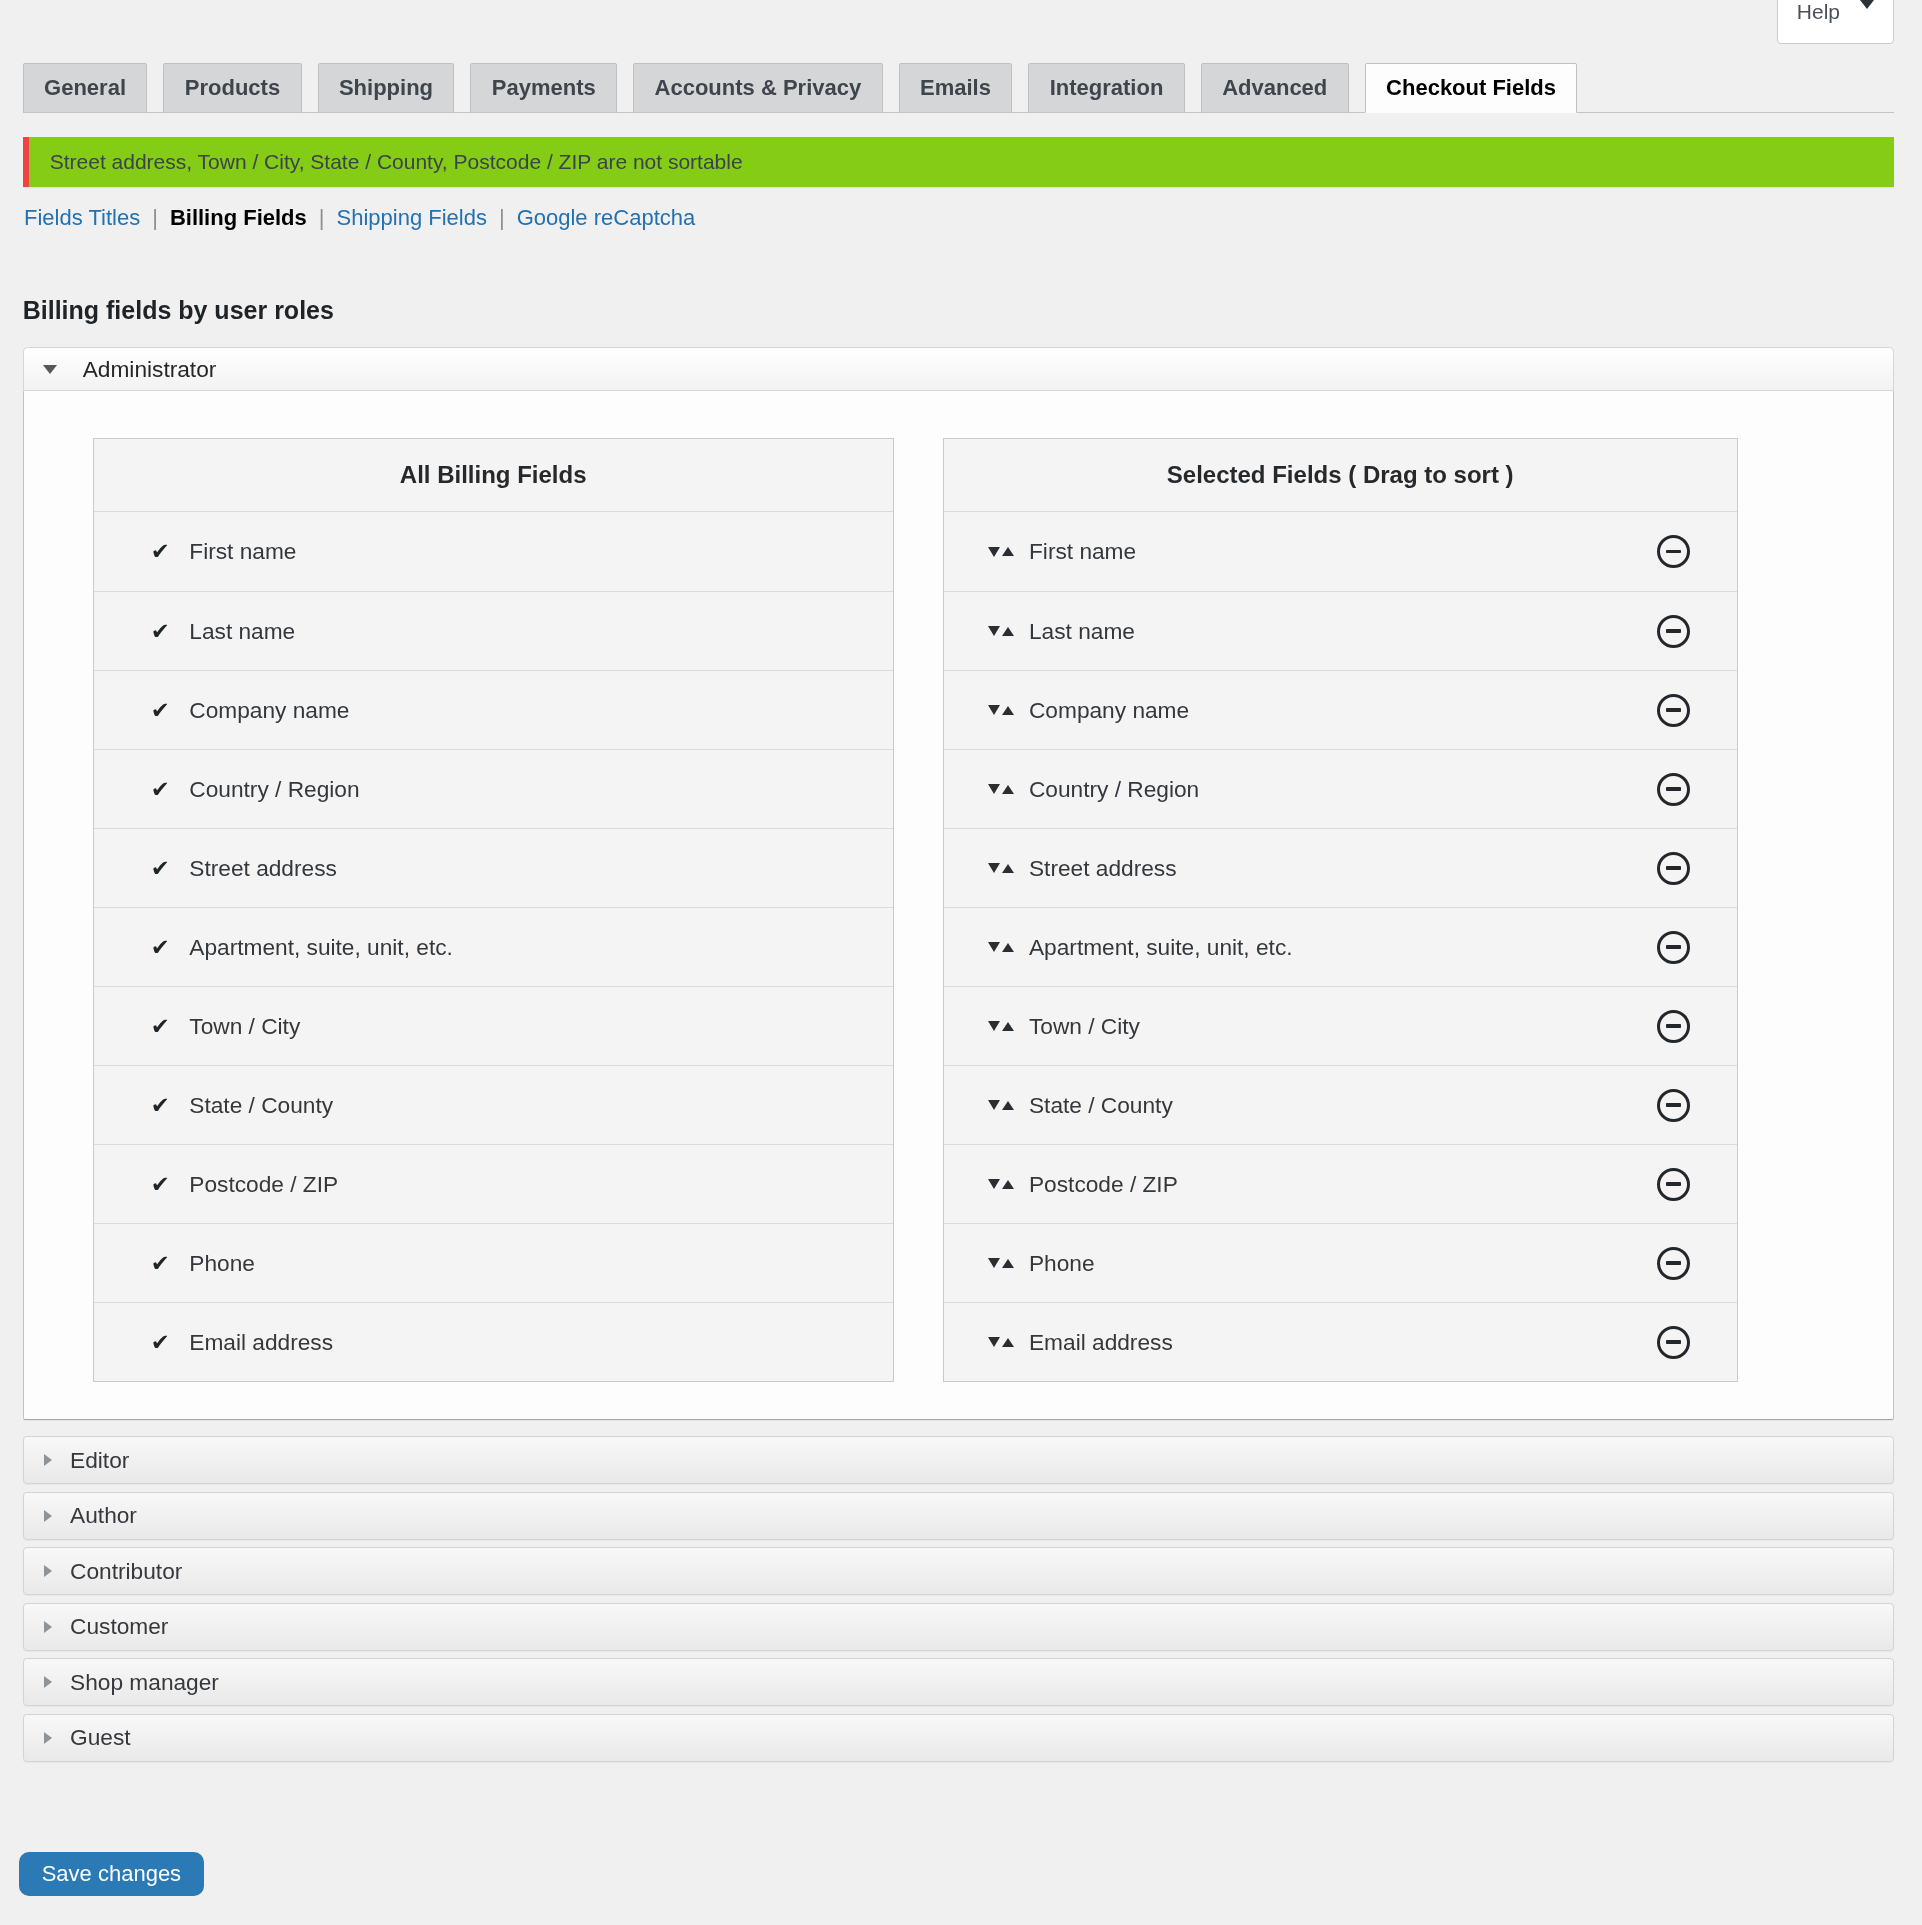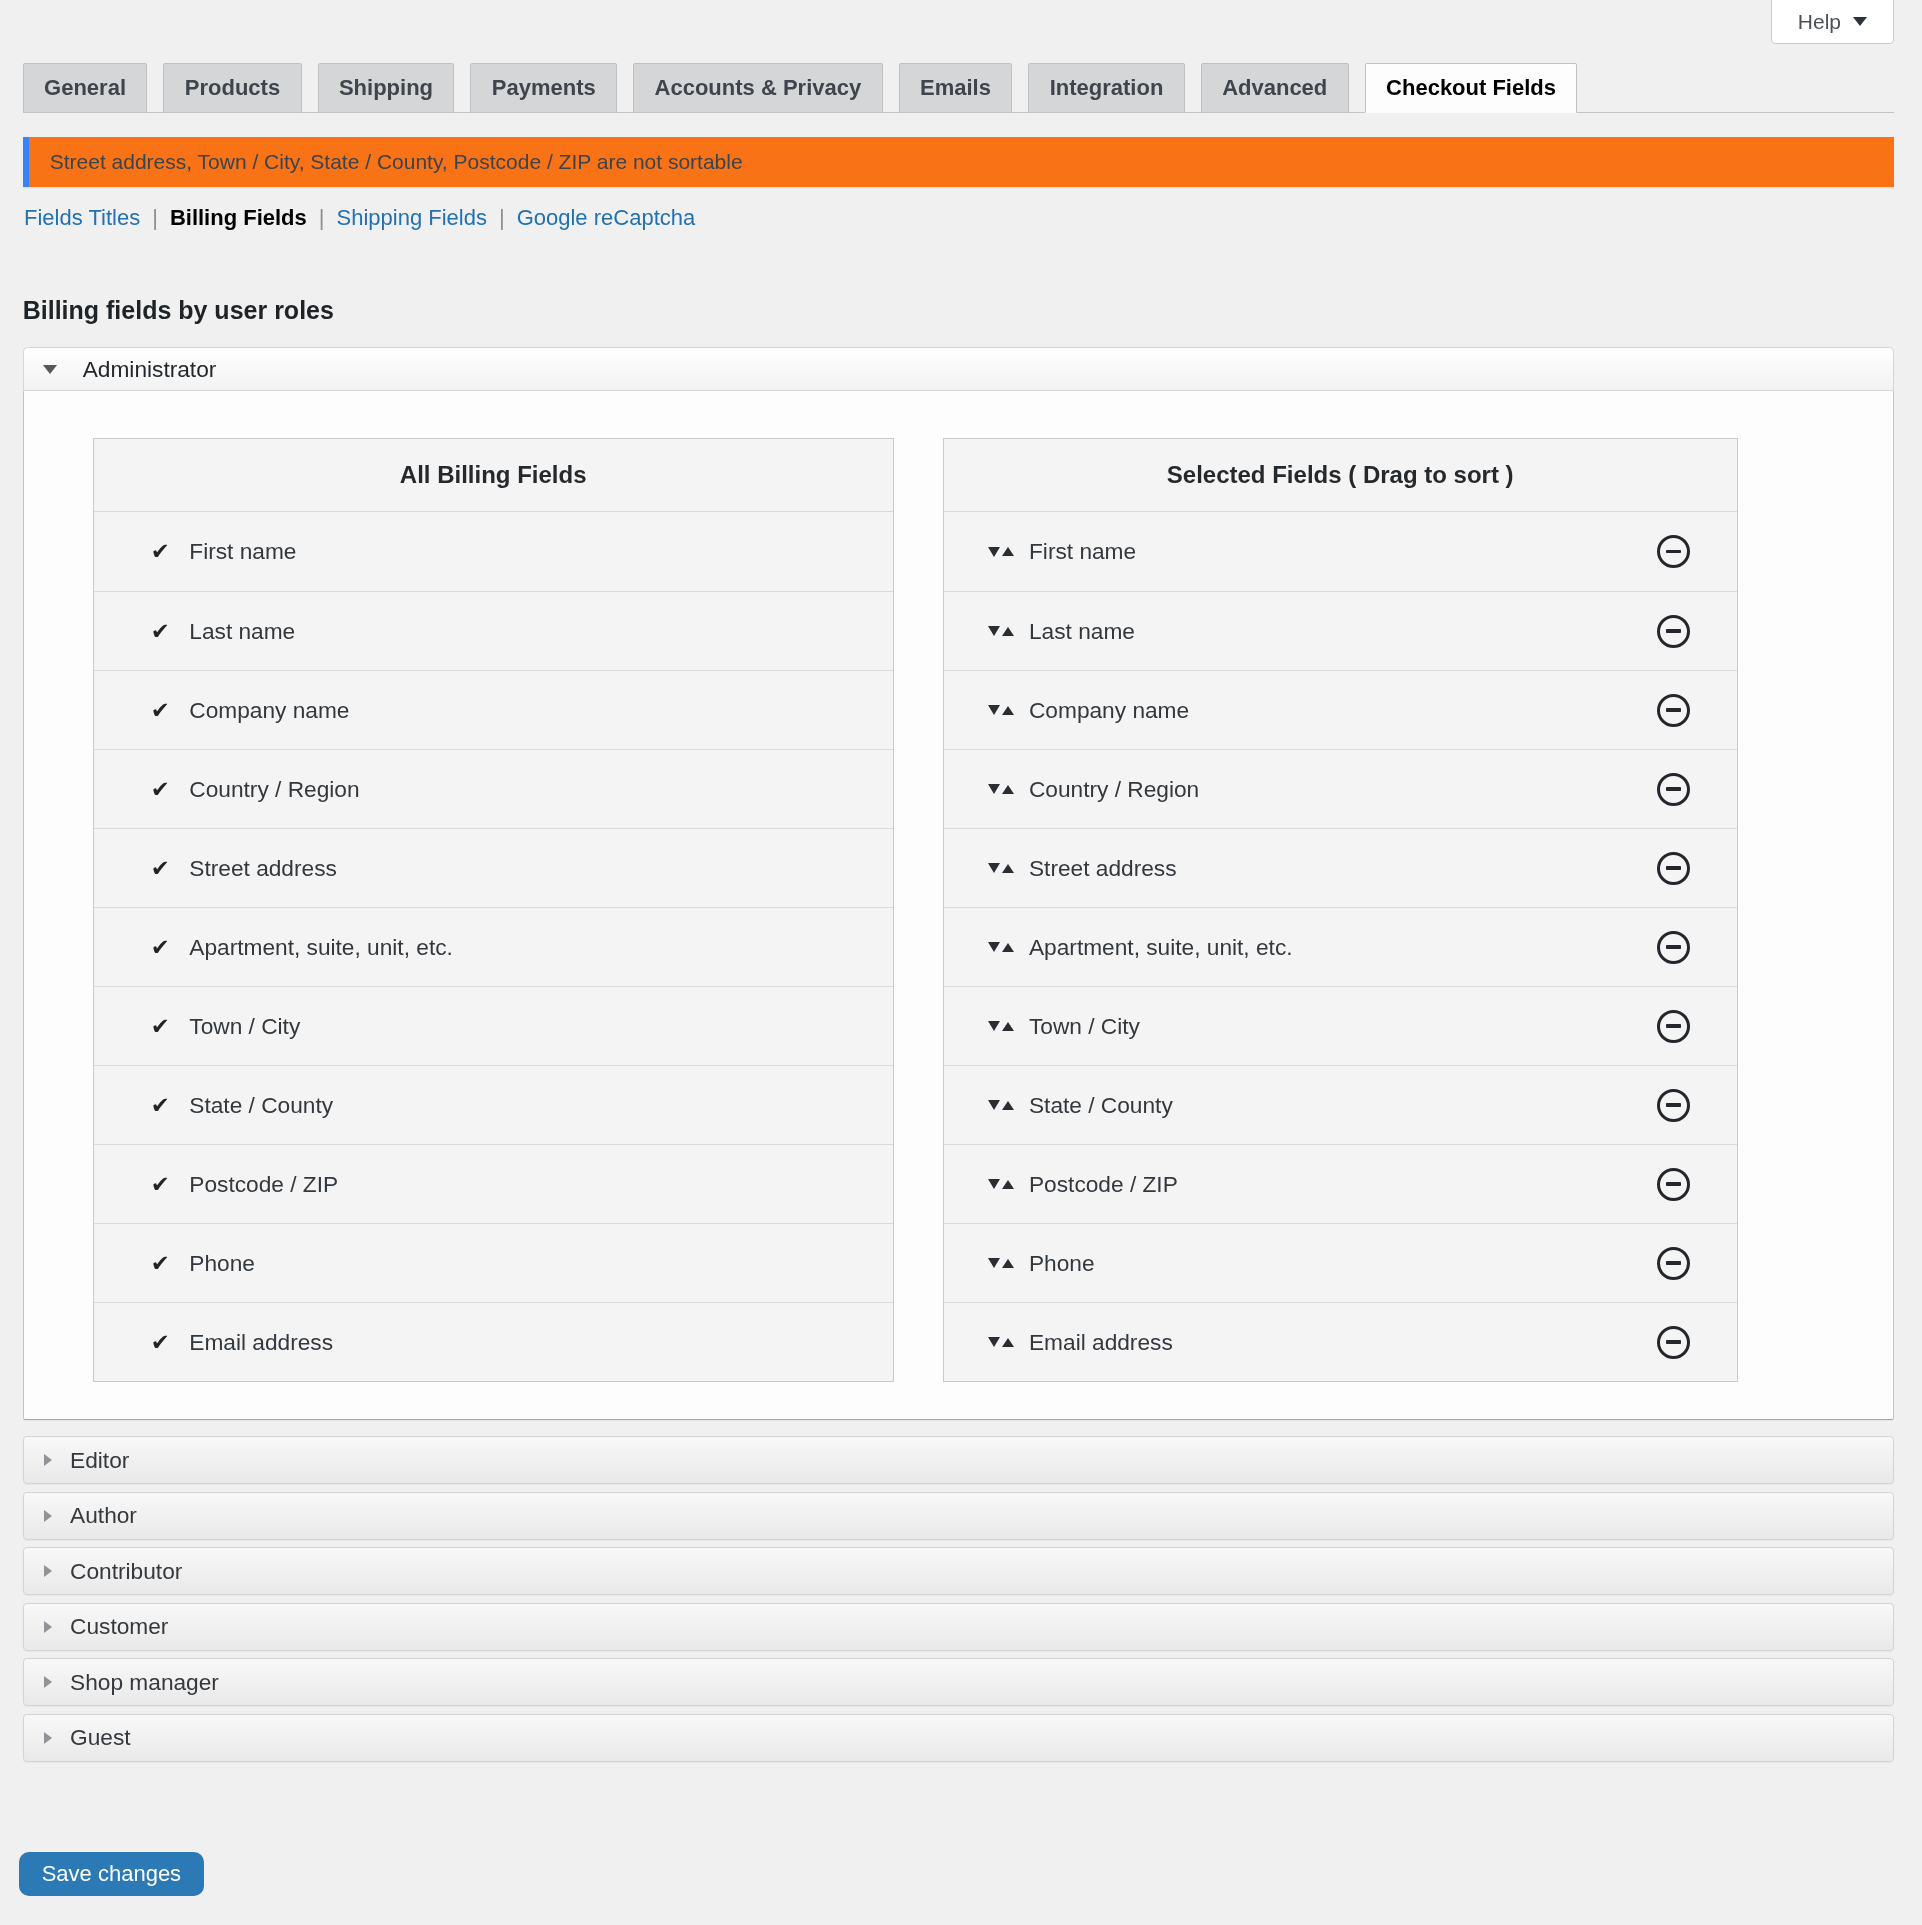--- a/index.html
+++ b/index.html
@@ -7,25 +7,25 @@
   body {
     background: #f0f0f1;
     font-family: "Liberation Sans", sans-serif;
     position: relative;
     overflow: hidden;
     color: #3c434a;
   }
   
   .help-btn {
     position: absolute; top: 0; right: 29px;
-    height: 44px; padding: 0 26px;
+    height: 44px; padding: 0 19px;
     background: #ffffff;
     border: 0.8px solid #c9cacb; border-top: none;
     border-radius: 0 0 4.5px 4.5px;
-    display: flex; align-items: center; gap: 12px;
+    display: flex; align-items: flex-start; gap: 20px;
     font-family: "Liberation Sans", sans-serif;
     font-size: 21px; color: #4b5157; cursor: pointer;
   }
   .caret-down-dark { width:0; height:0; border-left:7.6px solid transparent; border-right:7.6px solid transparent; border-top:9.8px solid #2c3338; }
   
   .tabs {
     position: absolute; top: 63px; left: 22.7px; right: 29px;
     border-bottom: 1.5px solid #c3c4c7;
     white-space: nowrap;
   }
@@ -43,22 +43,22 @@
   }
   .tab.active {
     background: #fdfdfd;
     border-bottom: 1.5px solid #fdfdfd;
     color: #000; font-weight: 700;
   }
   
   .notice {
     position: absolute; top: 137px; left: 22.7px; right: 29px;
     height: 50px;
-    background: #f97316;
-    border-left: 6px solid #3b82f6;
+    background: #84cc16;
+    border-left: 6px solid #ef4444;
     box-shadow: 0 1.5px 1.5px rgba(0,0,0,.06);
     display: flex; align-items: center;
     padding-left: 21px;
     font-size: 21px; color: #3c434a;
   }
   
   .subnav { position: absolute; top: 205px; left: 24px; font-size: 22px; }
   .subnav .link { color: #2271b1; cursor: pointer; }
   .subnav .current { color: #000; font-weight: 700; }
   .subnav .sep { color: #8c8f94; margin: 0 12px; }

